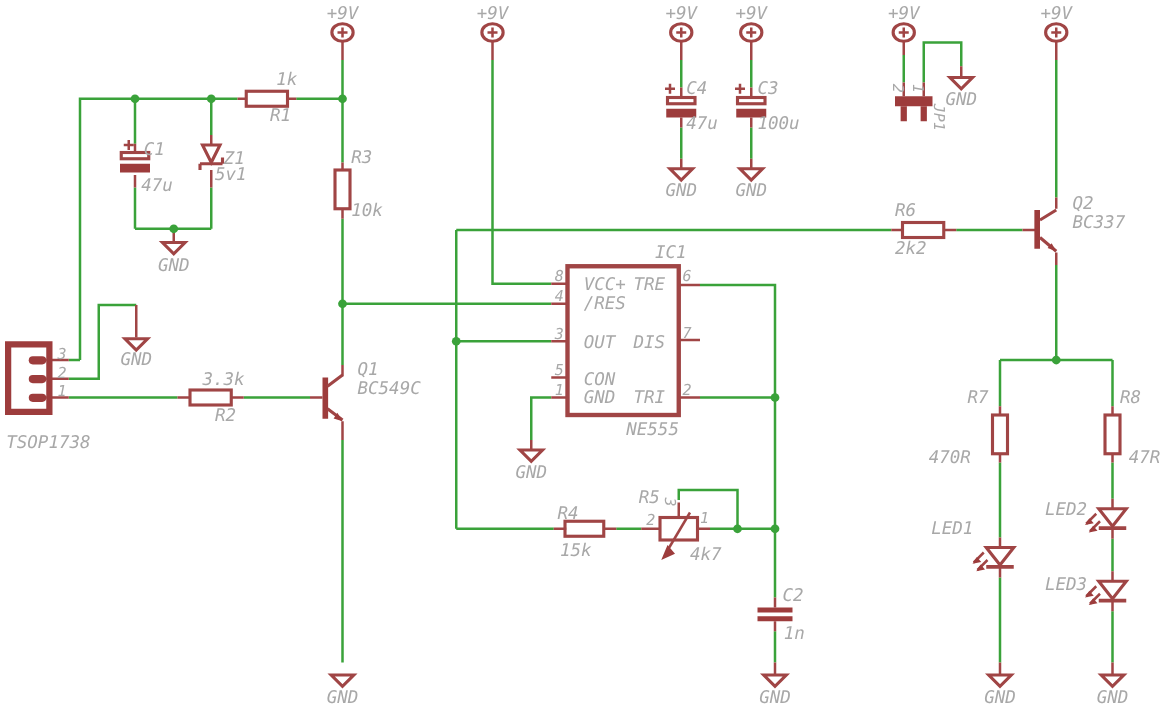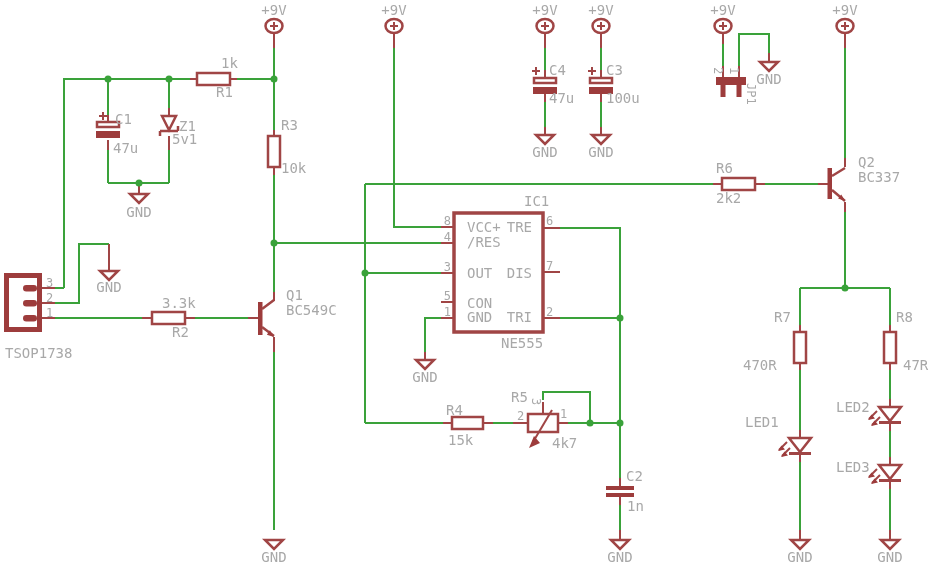--- a/index.html
+++ b/index.html
@@ -1,16 +1,16 @@
 <!DOCTYPE html>
 <html><head>
 <meta charset="utf-8">
 <style>
   html,body{margin:0;padding:0;background:#ffffff;}
-  .canvas{width:932px;height:568px;position:relative;background:#ffffff;overflow:hidden;}
+  .canvas{width:932px;height:568px;position:relative;background:#ffffff;overflow:hidden;font-style:italic;}
   svg{display:block;}
   .wire{stroke:#3aa23a;stroke-width:2;fill:none;}
   .stub{stroke:#a04545;stroke-width:2;fill:none;}
   .sym{stroke:#a04545;stroke-width:2.5;fill:none;}
   .symthick{stroke:#a04545;stroke-width:3;fill:none;}
   .symfill{fill:#9d3c3c;stroke:none;}
   .box{stroke:#a04545;stroke-width:3.5;fill:none;}
   .cbox{stroke:#9d3c3c;stroke-width:5;fill:none;}
   .junction{fill:#3aa23a;stroke:none;}
   .lbl{font-family:"DejaVu Sans Mono",monospace;font-size:14px;fill:#a8a8a8;}

